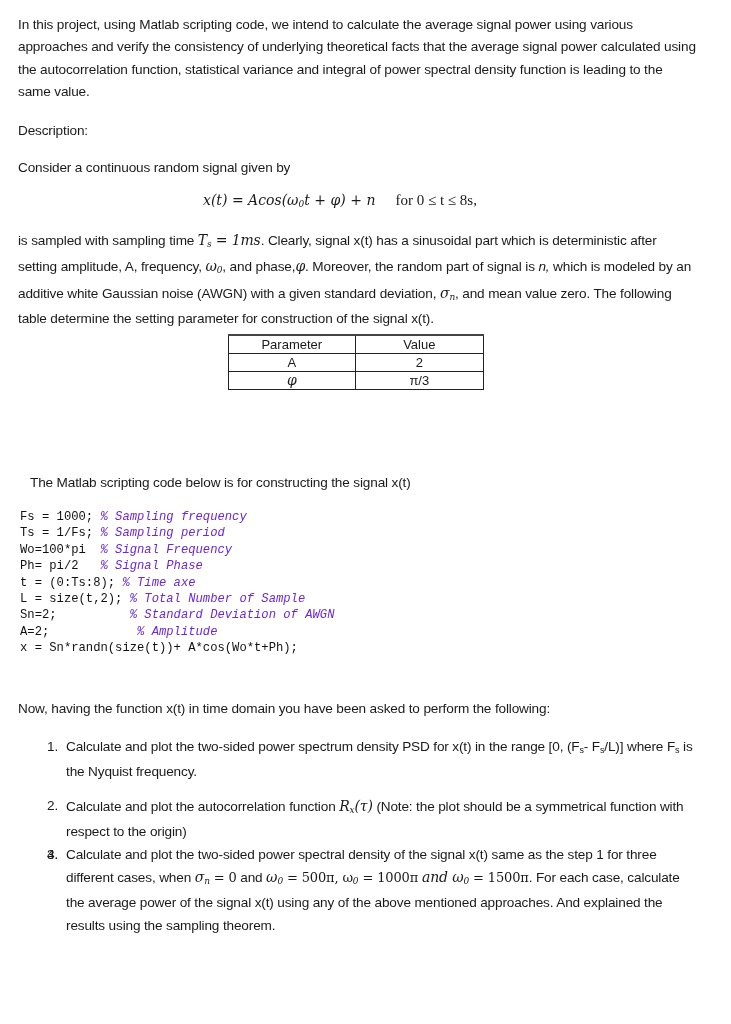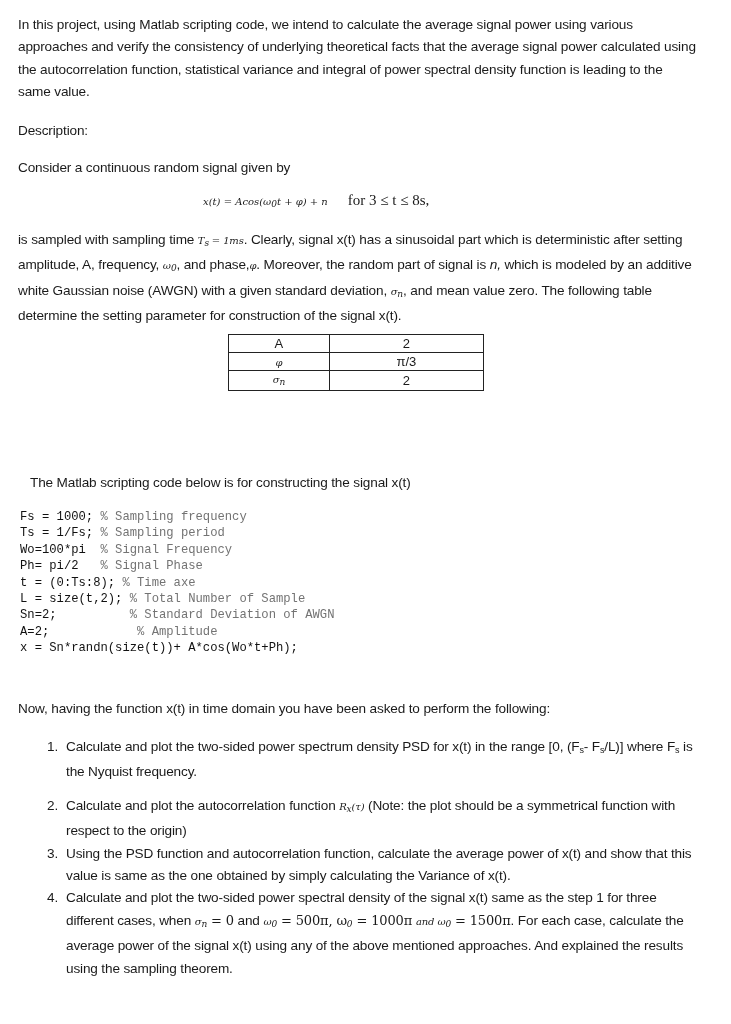--- a/index.html
+++ b/index.html
@@ -3,95 +3,95 @@
   <meta charset="utf-8">
   <style>
     html, body { margin: 0; padding: 0; background: #ffffff; }
     body {
       width: 731px; height: 1024px; position: relative; overflow: hidden;
       font-family: "Liberation Sans", sans-serif; color: #1a1a1a;
     }
     .page { position: absolute; left: 18px; top: 14px; width: 700px; }
     .p { font-size: 13.6px; line-height: 22.4px; margin: 0; letter-spacing: -0.15px; }
     .abs { position: absolute; }
-    .math { font-family: "DejaVu Serif", serif; font-style: italic; font-size: 10px; }
+    .math { font-family: "DejaVu Serif", serif; font-style: italic; font-size: 14px; }
     .mathr { font-family: "DejaVu Serif", serif; font-size: 13px; }
     .eq { position: absolute; left: 185px; top: 178px; font-size: 14px; }
     .eq .for { font-family: "Liberation Serif", serif; font-style: normal; margin-left: 20px; font-size: 15px; }
     table.params {
       position: absolute; left: 210px; top: 320px; border-collapse: collapse;
       font-size: 13px; width: 256px;
     }
     table.params td, table.params th {
       border: 1px solid #222; height: 17px; padding: 0; text-align: center; font-weight: normal; line-height: 15px;
     }
     table.params th { border-top: 2px solid #444; }
     table.params .c1 { width: 126px; }
     table.params .c2 { width: 128px; }
     .code {
       position: absolute; left: 2px; top: 495px;
       font-family: "Liberation Mono", monospace; font-size: 12.2px; line-height: 16.4px;
       white-space: pre; color: #111;
     }
-    .code .cm { color: #737373; }
+    .code .cm { color: #6d28d9; font-style: italic; }
     ol.tasks { position: absolute; left: 0; top: 722px; margin: 0; padding: 0; list-style: none; width: 680px; }
     ol.tasks li { position: relative; padding-left: 48px; font-size: 13.6px; line-height: 22.4px; letter-spacing: -0.15px; }
     ol.tasks li .num { position: absolute; left: 29px; top: 0; }
     sub.s { font-size: 9px; vertical-align: -2px; }
   </style>
 </head>
 <body>
 
 <div class="page">
 
   <p class="p abs" style="top:0; left:0; width:680px;">In this project, using Matlab scripting code, we intend to calculate the average signal power using various approaches and verify the consistency of underlying theoretical facts that the average signal power calculated using the autocorrelation function, statistical variance and integral of power spectral density function is leading to the same value.</p>
 
   <p class="p abs" style="top:106px; left:0;">Description:</p>
 
   <p class="p abs" style="top:143px; left:0;">Consider a continuous random signal given by</p>
 
   <div class="eq">
-    <span class="math">x(t) = Acos(ω</span><sub class="s math">0</sub><span class="math">t + φ) + n</span><span class="for">for  3 ≤ t ≤ 8s,</span>
+    <span class="math">x(t) = Acos(ω</span><sub class="s math">0</sub><span class="math">t + φ) + n</span><span class="for">for  0 ≤ t ≤ 8s,</span>
   </div>
 
   <p class="p abs" style="top:215px; left:0; width:680px;">
     <span>is sampled with sampling time </span><span class="math">T</span><sub class="s math">s</sub><span class="math"> = 1ms</span><span>. Clearly, signal x(t) has a sinusoidal part which is deterministic after setting amplitude, A, frequency, </span><span class="math">ω</span><sub class="s math">0</sub><span>, and phase,</span><span class="math">φ</span><span>. Moreover, the random part of signal is </span><i>n,</i><span> which is modeled by an additive white Gaussian noise (AWGN) with a given standard deviation, </span><span class="math">σ</span><sub class="s math">n</sub><span>, and mean value zero. The following table determine the setting parameter for construction of the signal x(t).</span>
   </p>
 
   <table class="params">
     <tbody>
+        <tr>
+      <th class="c1">Parameter</th>
+      <th class="c2">Value</th>
+    </tr>
     <tr>
       <td><span>A</span></td>
       <td>2</td>
     </tr>
     <tr>
       <td><span class="math">φ</span></td>
       <td>π/3</td>
-    </tr>
-    <tr>
-      <td><span class="math">σ</span><sub class="s math">n</sub></td>
-      <td>2</td>
     </tr>
   </tbody>
     </table>
 
   <p class="p abs" style="top:458px; left:0;margin-left:12px;">The Matlab scripting code below is for constructing the signal x(t)</p>
 
   <div class="code"><div><span>Fs = 1000; </span><span class="cm">% Sampling frequency</span></div><div><span>Ts = 1/Fs; </span><span class="cm">% Sampling period</span></div><div><span>Wo=100*pi  </span><span class="cm">% Signal Frequency</span></div><div><span>Ph= pi/2   </span><span class="cm">% Signal Phase</span></div><div><span>t = (0:Ts:8); </span><span class="cm">% Time axe</span></div><div><span>L = size(t,2); </span><span class="cm">% Total Number of Sample</span></div><div><span>Sn=2;          </span><span class="cm">% Standard Deviation of AWGN</span></div><div><span>A=2;            </span><span class="cm">% Amplitude</span></div><div><span>x = Sn*randn(size(t))+ A*cos(Wo*t+Ph);</span><span class="cm"></span></div></div>
 
   <p class="p abs" style="top:684px; left:0;">Now, having the function x(t) in time domain you have been asked to  perform the following:</p>
 
   <ol class="tasks">
     <li style="margin-bottom:11px;">
       <span class="num">1.</span><span>Calculate and plot the two-sided power spectrum density PSD for x(t) in the range [0, (F</span><sub class="s">s</sub><span>- F</span><sub class="s">s</sub><span>/L)] where F</span><sub class="s">s</sub><span> is the Nyquist frequency.</span>
     </li>
     <li>
       <span class="num">2.</span><span>Calculate and plot the autocorrelation function </span><span class="math">R</span><sub class="s math">x</sub><span class="math">(τ)</span><span> (Note: the plot should be a symmetrical function with respect to the origin)</span>
     </li>
     <li>
-      <span class="num">3.</span><span>Using the PSD function and autocorrelation function, calculate the average power of x(t) and show that this value is same as the one obtained by simply calculating the Variance of x(t).</span>
+      <span class="num">3.</span>
     </li>
     <li>
       <span class="num">4.</span><span>Calculate and plot the two-sided power spectral density of the signal x(t) same as the step 1 for three different cases, when </span><span class="math">σ</span><sub class="s math">n</sub><span class="mathr"> = 0</span><span> and </span><span class="math">ω</span><sub class="s math">0</sub><span class="mathr"> = 500π, ω</span><sub class="s math">0</sub><span class="mathr"> = 1000π </span><span class="math">and</span><span class="math"> ω</span><sub class="s math">0</sub><span class="mathr"> = 1500π</span><span>. For each case, calculate the average power of the signal x(t) using any of the above mentioned approaches. And explained the results using the sampling theorem.</span>
     </li>
   </ol>
 
 </div>
 
 </body></html>

